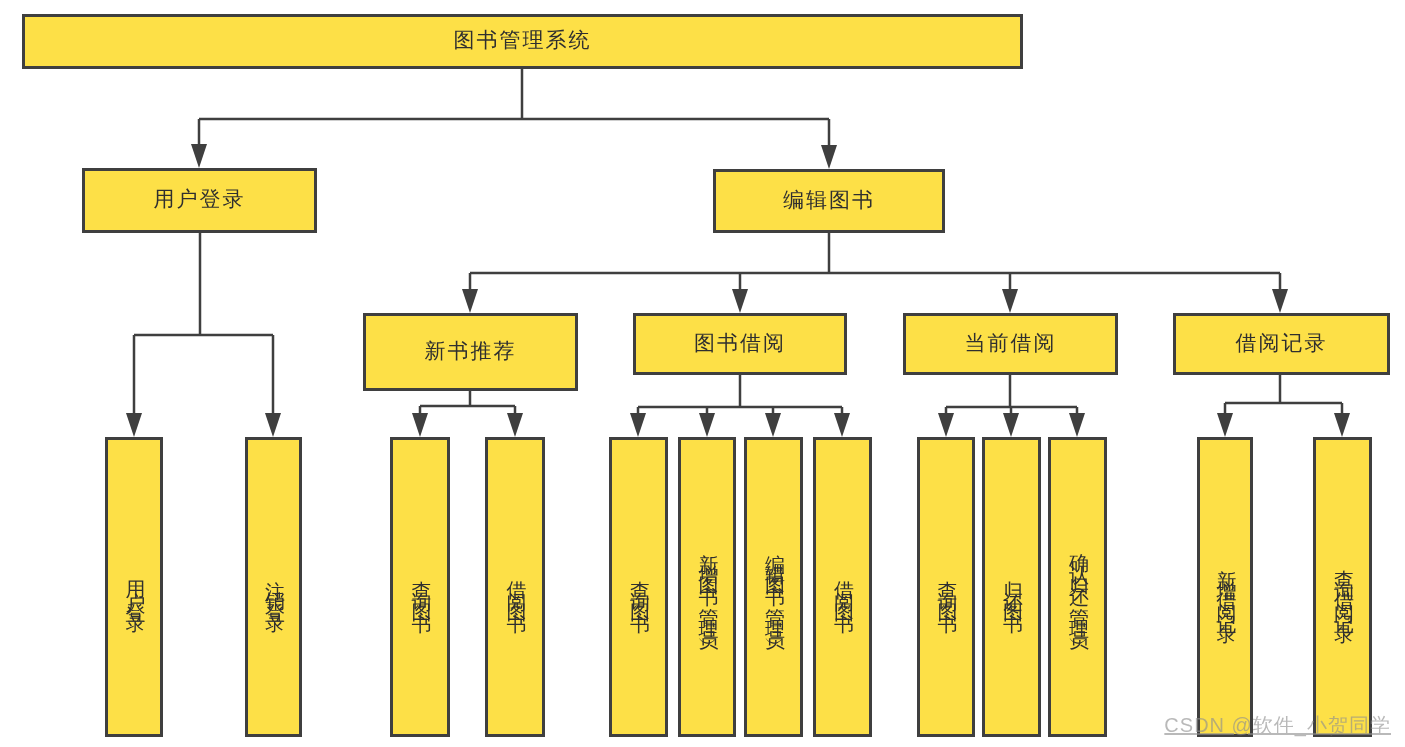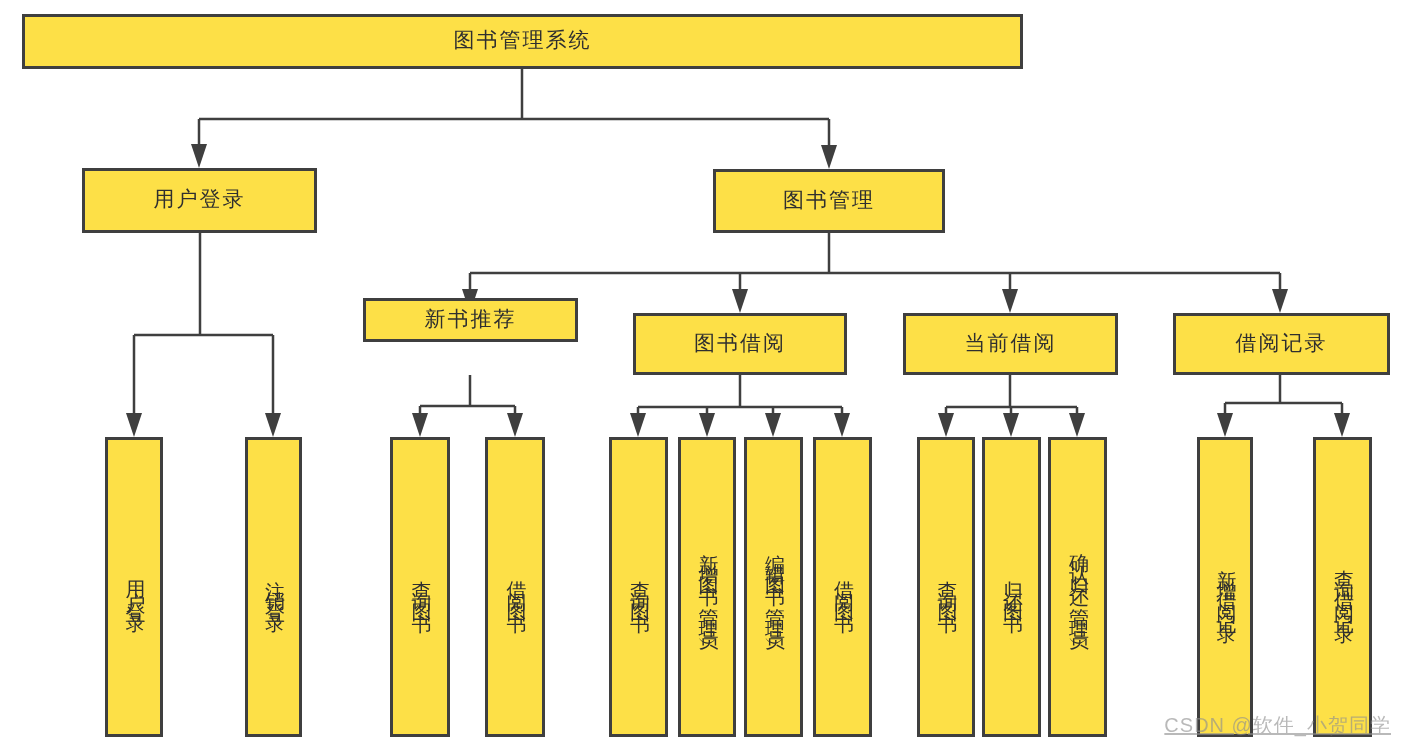--- a/index.html
+++ b/index.html
@@ -119,24 +119,24 @@
   </svg>
 
   <div class="box h" style="left:22px; top:14px; width:1001px; height:55px;">
     <span>图书管理系统</span>
   </div>
 
   <div class="box h" style="left:82px; top:168px; width:235px; height:65px;">
     <span>用户登录</span>
   </div>
   <div class="box h" style="left:713px; top:169px; width:232px; height:64px;">
-    <span>图书管理</span>
+    <span>编辑图书</span>
   </div>
 
-  <div class="box h" style="left:363px; top:298px; width:215px; height:44px;">
+  <div class="box h" style="left:363px; top:313px; width:215px; height:78px;">
     <span>新书推荐</span>
   </div>
   <div class="box h" style="left:633px; top:313px; width:214px; height:62px;justify-content:center;">
     <span>图书借阅</span>
   </div>
   <div class="box h" style="left:1173px; top:313px; width:217px; height:62px;">
     <span>借阅记录</span>
   </div>
   <div class="box h" style="left:903px; top:313px; width:215px; height:62px;">
     <span>当前借阅</span>

